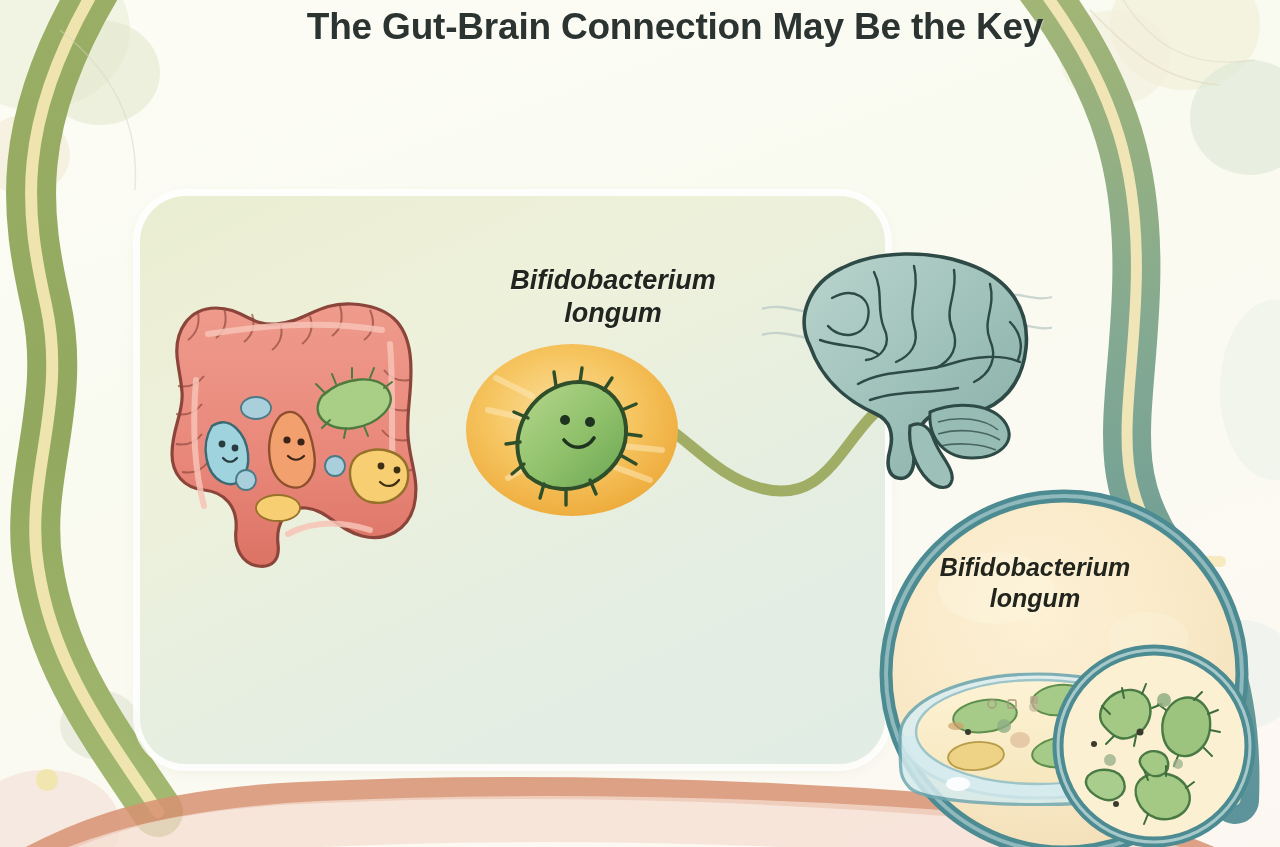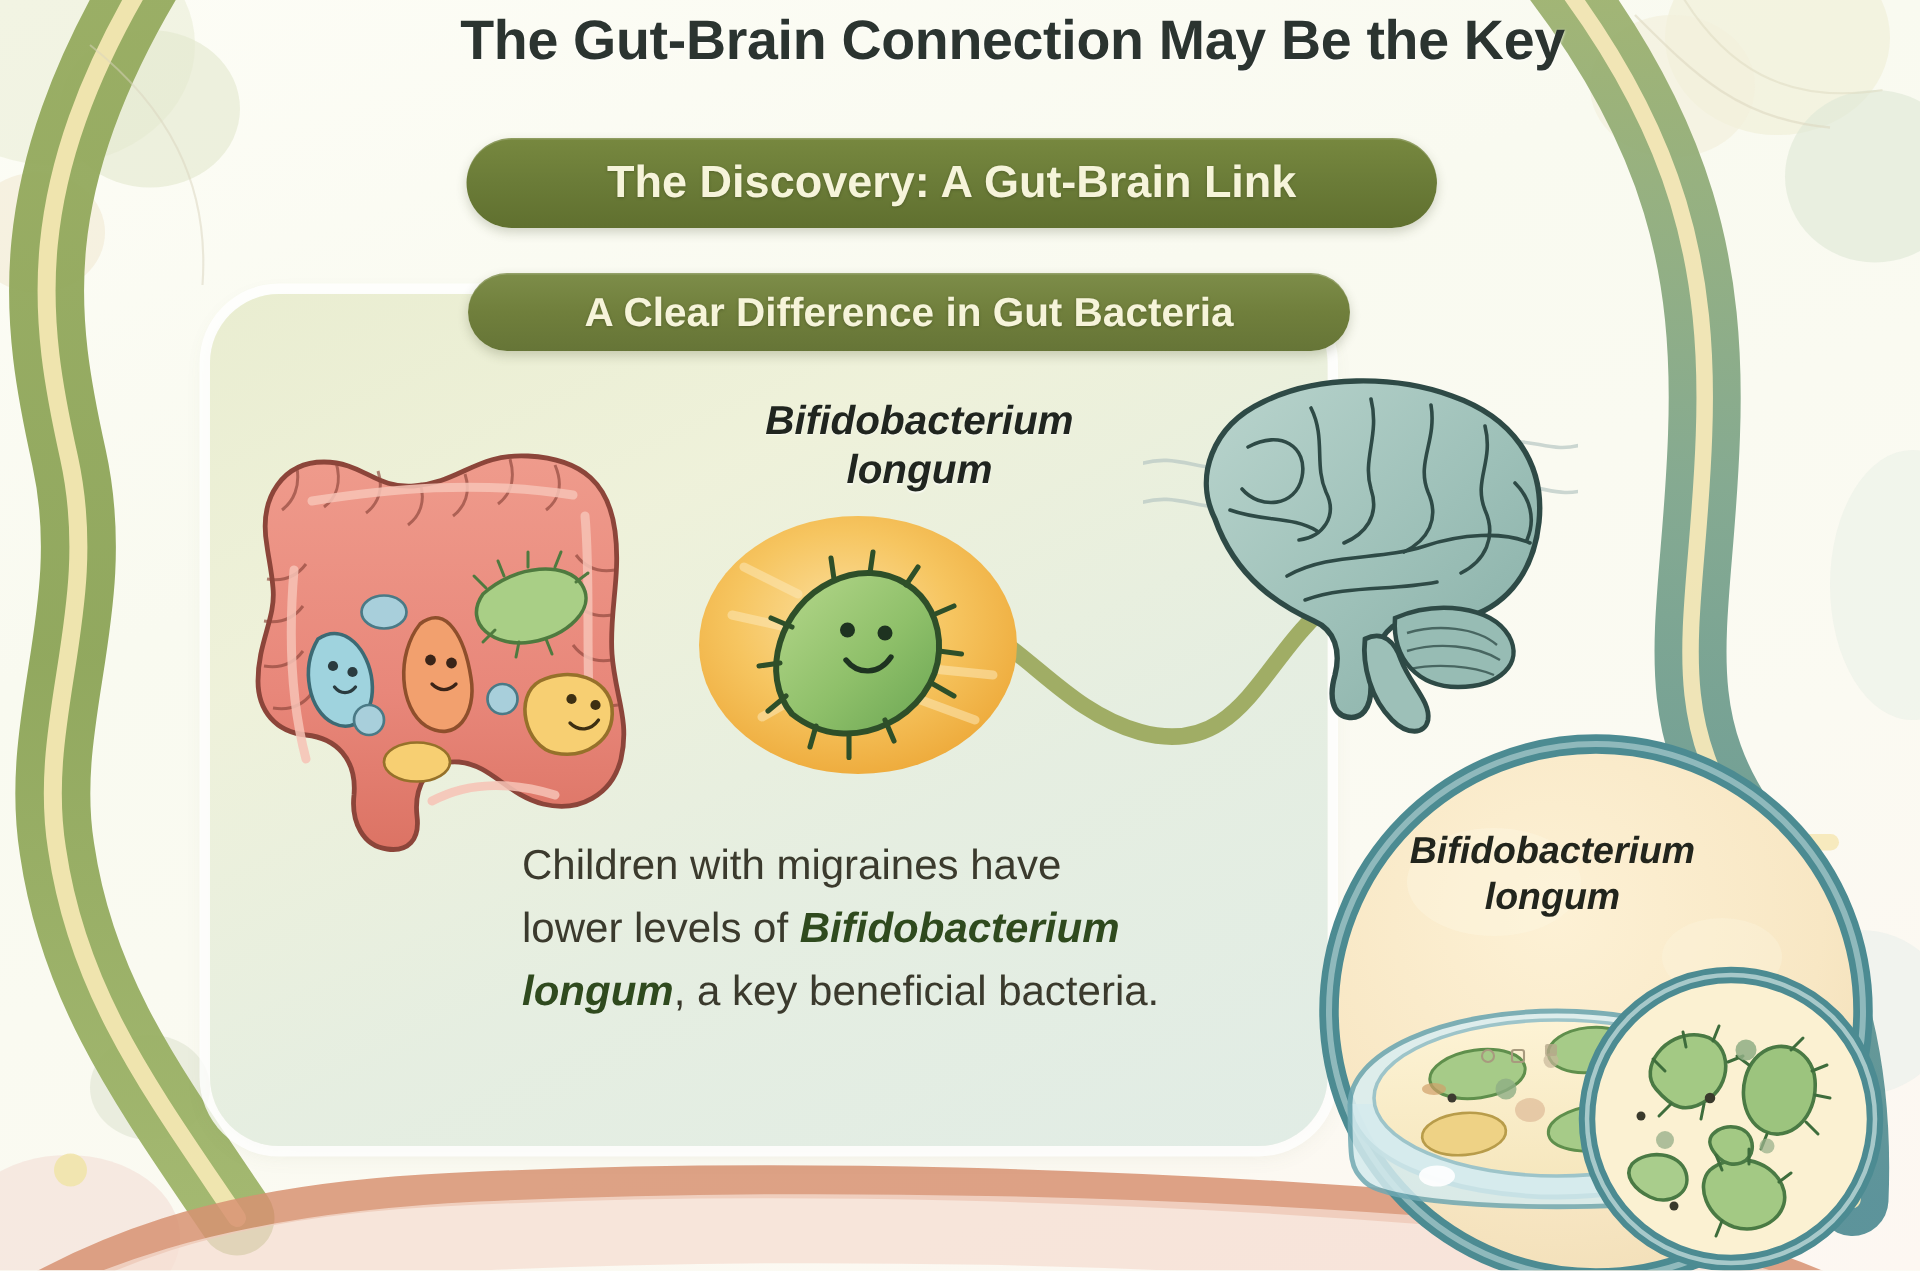--- a/index.html
+++ b/index.html
@@ -184,25 +184,23 @@
     <path d="M -40 900 C 60 830, 150 800, 300 793 C 520 782, 760 790, 960 806 C 1110 818, 1200 840, 1300 905" fill="none" stroke="#d79272" stroke-width="22" stroke-linecap="round" opacity="0.85"></path>
     <path d="M -40 930 C 60 862, 160 832, 320 824 C 540 814, 780 820, 980 836 C 1120 848, 1210 870, 1310 930" fill="none" stroke="#f5ddd2" stroke-width="46" stroke-linecap="round" opacity="0.75"></path>
 
     <path d="M 1090 10 C 1130 50, 1160 80, 1220 85" fill="none" stroke="#ddd9c2" stroke-width="1.6" opacity=".6"></path>
     <path d="M 1120 -5 C 1150 45, 1190 70, 1255 60" fill="none" stroke="#ded9c0" stroke-width="1.4" opacity=".5"></path>
     <path d="M 60 30 C 110 70, 140 120, 135 190" fill="none" stroke="#d9d4bd" stroke-width="1.4" opacity=".5"></path>
   </svg>
 
   <div class="main-title">The Gut-Brain Connection May Be the Key</div>
 
-  <div class="pill" id="pill-discovery">The Discovery: A Gut-Brain Link</div>
 
   <div id="content-panel"></div>
 
-  <div class="pill" id="pill-difference">A Clear Difference in Gut Bacteria</div>
 
   <svg class="art" style="left:138px;top:268px;width:320px;height:312px;" viewBox="0 0 320 312">
     <g stroke="#8c453a" stroke-width="3.2" stroke-linejoin="round" stroke-linecap="round">
 
       <path d="M 40 96
                C 34 62, 52 40, 78 40
                C 104 40, 112 58, 138 56
                C 168 54, 180 34, 214 36
                C 252 38, 268 56, 272 86
                C 276 116, 268 140, 270 168
@@ -360,21 +358,20 @@
       <path d="M 228 40 C 234 64, 220 76, 228 96 C 236 114, 228 130, 212 138"></path>
       <path d="M 58 96 C 80 104, 100 100, 116 110"></path>
       <path d="M 96 140 C 124 124, 158 130, 188 120 C 212 112, 240 110, 258 118"></path>
       <path d="M 108 156 C 136 146, 166 150, 196 144"></path>
       <path d="M 248 78 C 258 88, 262 102, 256 116"></path>
     </g>
 
     <path d="M 148 182 C 146 200, 152 222, 166 236 C 176 246, 188 246, 190 236 C 192 224, 178 212, 172 196 C 168 184, 160 176, 148 182 Z" fill="#9dc0b8" stroke="#2e4a46" stroke-width="3.2"></path>
   </svg>
 
-  <div id="body-copy"><span>Children with migraines have lower levels of </span><span class="species">Bifidobacterium longum</span><span>, a key beneficial bacteria.</span></div>
 
   <svg class="art" style="left:848px;top:488px;width:440px;height:370px;" viewBox="0 0 440 370">
 
     <circle cx="216" cy="186" r="178" fill="url(#circleBg)" stroke="#4c8b92" stroke-width="13"></circle>
     <circle cx="216" cy="186" r="178" fill="none" stroke="#bdd9d8" stroke-width="4" opacity=".6"></circle>
 
     <ellipse cx="148" cy="100" rx="58" ry="36" fill="#fdf6e0" opacity=".45"></ellipse>
     <ellipse cx="300" cy="150" rx="40" ry="26" fill="#fdf6e0" opacity=".35"></ellipse>
 
     <g>

